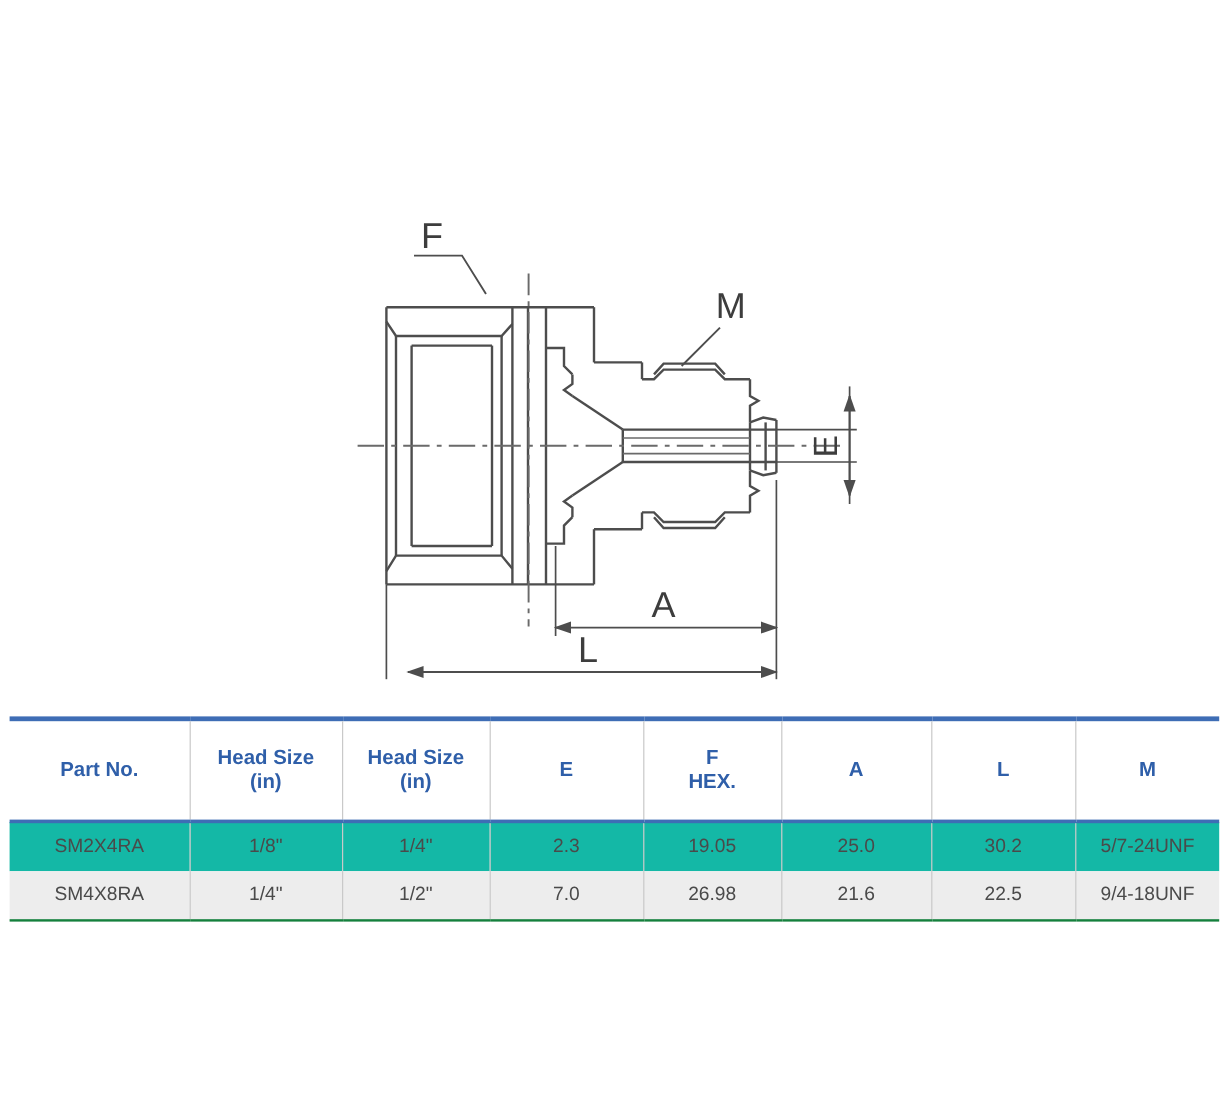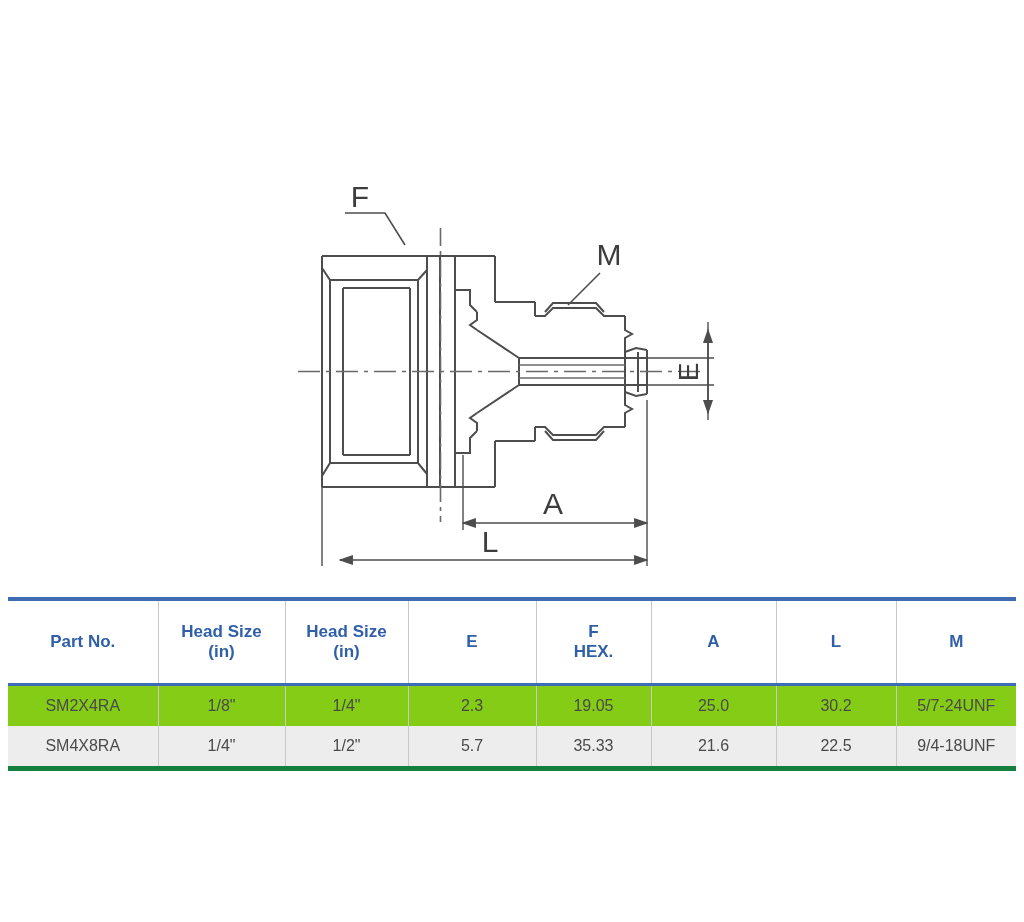--- a/index.html
+++ b/index.html
@@ -59,27 +59,27 @@
   table.spec thead tr.head-row th:last-child  { border-right: none; }
 
   table.spec tbody td {
     border-left: 1px solid #c9c9c9;
     border-right: 1px solid #c9c9c9;
     text-align: center;
     font-size: 16px;
     color: #4a4a4a;
     height: 38px;
     vertical-align: middle;
-    background: #84cc16;
+    background: #14b8a6;
   }
   table.spec tbody td:first-child { border-left: none; }
   table.spec tbody td:last-child  { border-right: none; }
 
   table.spec tbody tr.alt td { background: #EDEDED; }
-  table.spec tbody tr.last-row td { border-bottom: 5px solid #15803d; }
+  table.spec tbody tr.last-row td { border-bottom: 2px solid #15803d; }
 
   .hdr-line2 { display: block; }
 </style>
 </head>
 <body>
 
 <div id="drawing-area">
   <svg id="drawing-svg" width="1024" height="595" viewBox="0 0 1024 595">
 
     <defs>
@@ -243,21 +243,21 @@
         <td>2.3</td>
         <td>19.05</td>
         <td>25.0</td>
         <td>30.2</td>
         <td>5/7-24UNF</td>
       </tr>
       <tr class="alt last-row">
         <td>SM4X8RA</td>
         <td>1/4"</td>
         <td>1/2"</td>
-        <td>5.7</td>
-        <td>35.33</td>
+        <td>7.0</td>
+        <td>26.98</td>
         <td>21.6</td>
         <td>22.5</td>
         <td>9/4-18UNF</td>
       </tr>
     </tbody>
   </table>
 </div>
 
 </body></html>

